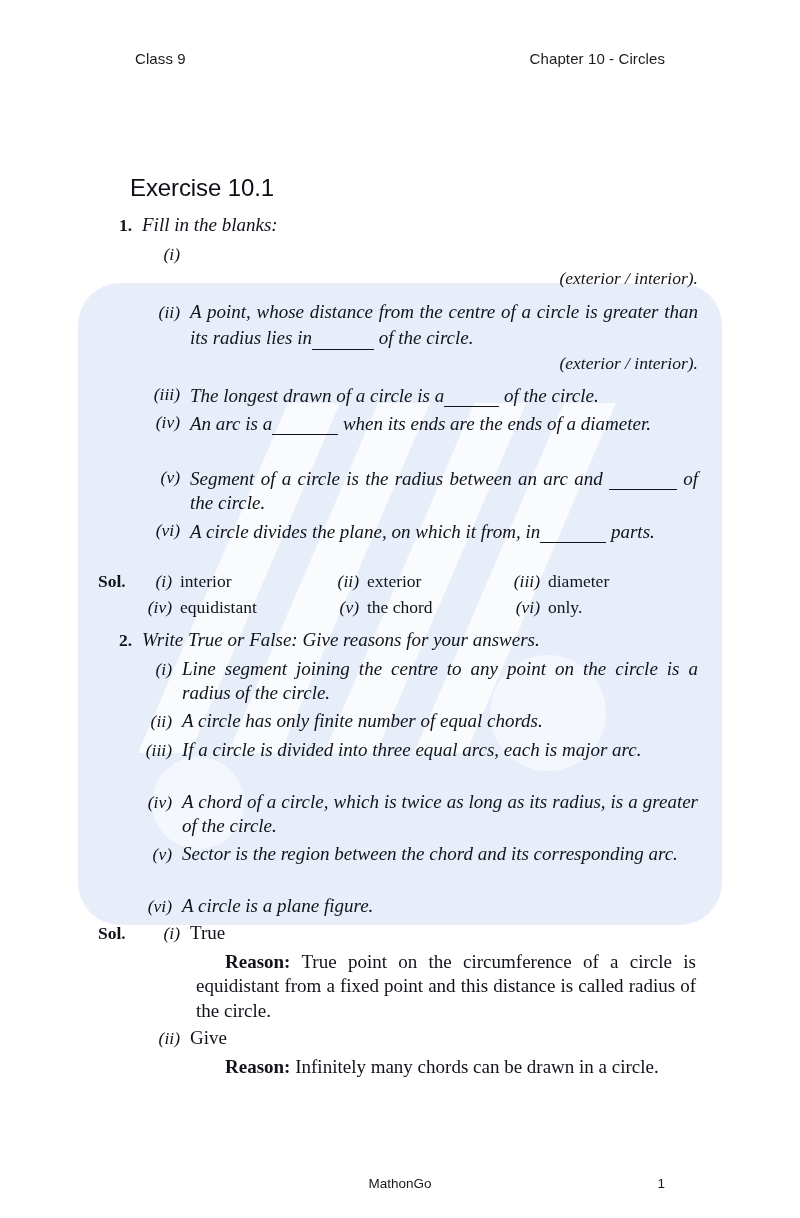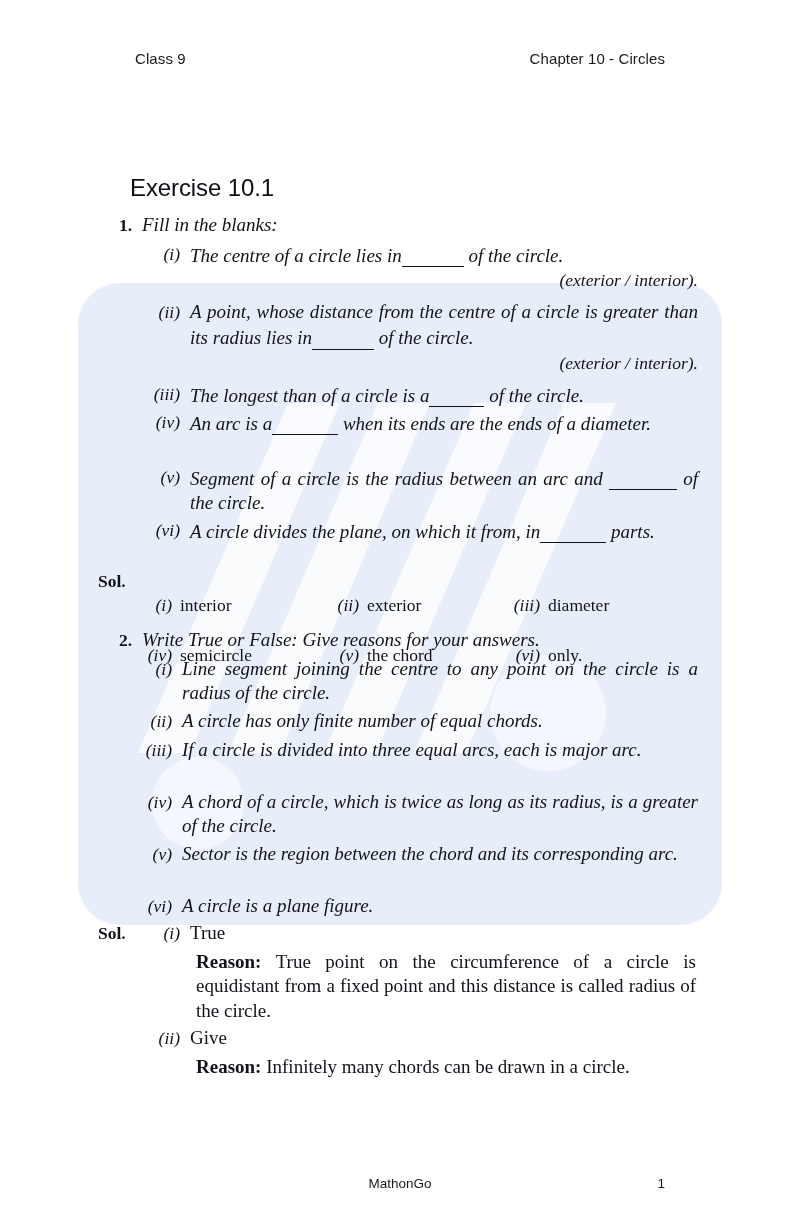--- a/index.html
+++ b/index.html
@@ -130,24 +130,23 @@
     align-items: baseline;
   }
   .ans-cell .rn {
     font-style: italic;
     text-align: right;
     flex: 0 0 auto;
   }
   .ans-cell .av {
     font-style: normal;
     padding-left: 8px;
-    margin-top: 24px;
-  }
-
-  .reason-label { font-weight: bold; font-style: normal; }
+  }
+
+  .reason-label { font-weight: bold; font-style: normal; margin-left: 29px; }
 
   
   .page-footer {
     position: absolute;
     bottom: 42px;
     left: 135px;
     width: 530px;
     font-family: "Liberation Sans", "DejaVu Sans", sans-serif;
     font-size: 13.5px;
     color: #1a1a1a;
@@ -196,37 +195,36 @@
     <div class="qblock" style="left:98px; top:213px; width:600px;">
       <div class="row">
         <div class="marker num" style="width:34px; padding-right:10px;">1.</div>
         <div class="body-text nojust">Fill in the blanks:</div>
       </div>
     </div>
 
     <div class="qblock" style="left:98px; top:242px; width:600px;">
       <div class="row">
         <div class="marker rom" style="width:82px; padding-right:10px;">(i)</div>
-        <div class="body-text nojust"><span>The centre of a circle lies in</span><span class="blank w1">&nbsp;</span> <span>of the circle.</span></div>
       </div>
       <div class="right-note" style="width:600px;">(exterior / interior).</div>
     </div>
 
     <div class="qblock" style="left:98px; top:300px; width:600px;">
       <div class="row">
         <div class="marker rom" style="width:82px; padding-right:10px;">(ii)</div>
         <div class="body-text"><span>A point, whose distance from the centre of a circle is greater than its radius lies in</span><span class="blank w2">&nbsp;</span> <span>of the circle.</span></div>
       </div>
       <div class="right-note" style="width:600px;">(exterior / interior).</div>
     </div>
 
     <div class="qblock" style="left:98px; top:382px; width:600px;">
       <div class="row">
         <div class="marker rom" style="width:82px; padding-right:10px;">(iii)</div>
-        <div class="body-text nojust"><span>The longest than of a circle is a</span><span class="blank w3">&nbsp;</span> <span>of the circle.</span></div>
+        <div class="body-text nojust"><span>The longest drawn of a circle is a</span><span class="blank w3">&nbsp;</span> <span>of the circle.</span></div>
       </div>
     </div>
 
     <div class="qblock" style="left:98px; top:410px; width:600px;">
       <div class="row">
         <div class="marker rom" style="width:82px; padding-right:10px;">(iv)</div>
         <div class="body-text"><span>An arc is a</span><span class="blank w4">&nbsp;</span> <span>when its ends are the ends of a diameter.</span></div>
       </div>
     </div>
 
@@ -258,21 +256,21 @@
         </div>
         <div class="ans-cell">
           <span class="rn" style="width:36px;">(iii)</span>
           <span class="av">diameter</span>
         </div>
       </div>
       <div class="ans-grid">
         <div style="width:46px;"></div>
         <div class="ans-cell" style="width:185px;">
           <span class="rn" style="width:28px;">(iv)</span>
-          <span class="av">semicircle</span>
+          <span class="av">equidistant</span>
         </div>
         <div class="ans-cell" style="width:175px;">
           <span class="rn" style="width:30px;">(v)</span>
           <span class="av">the chord</span>
         </div>
         <div class="ans-cell">
           <span class="rn" style="width:36px;">(vi)</span>
           <span class="av">only.</span>
         </div>
       </div>

